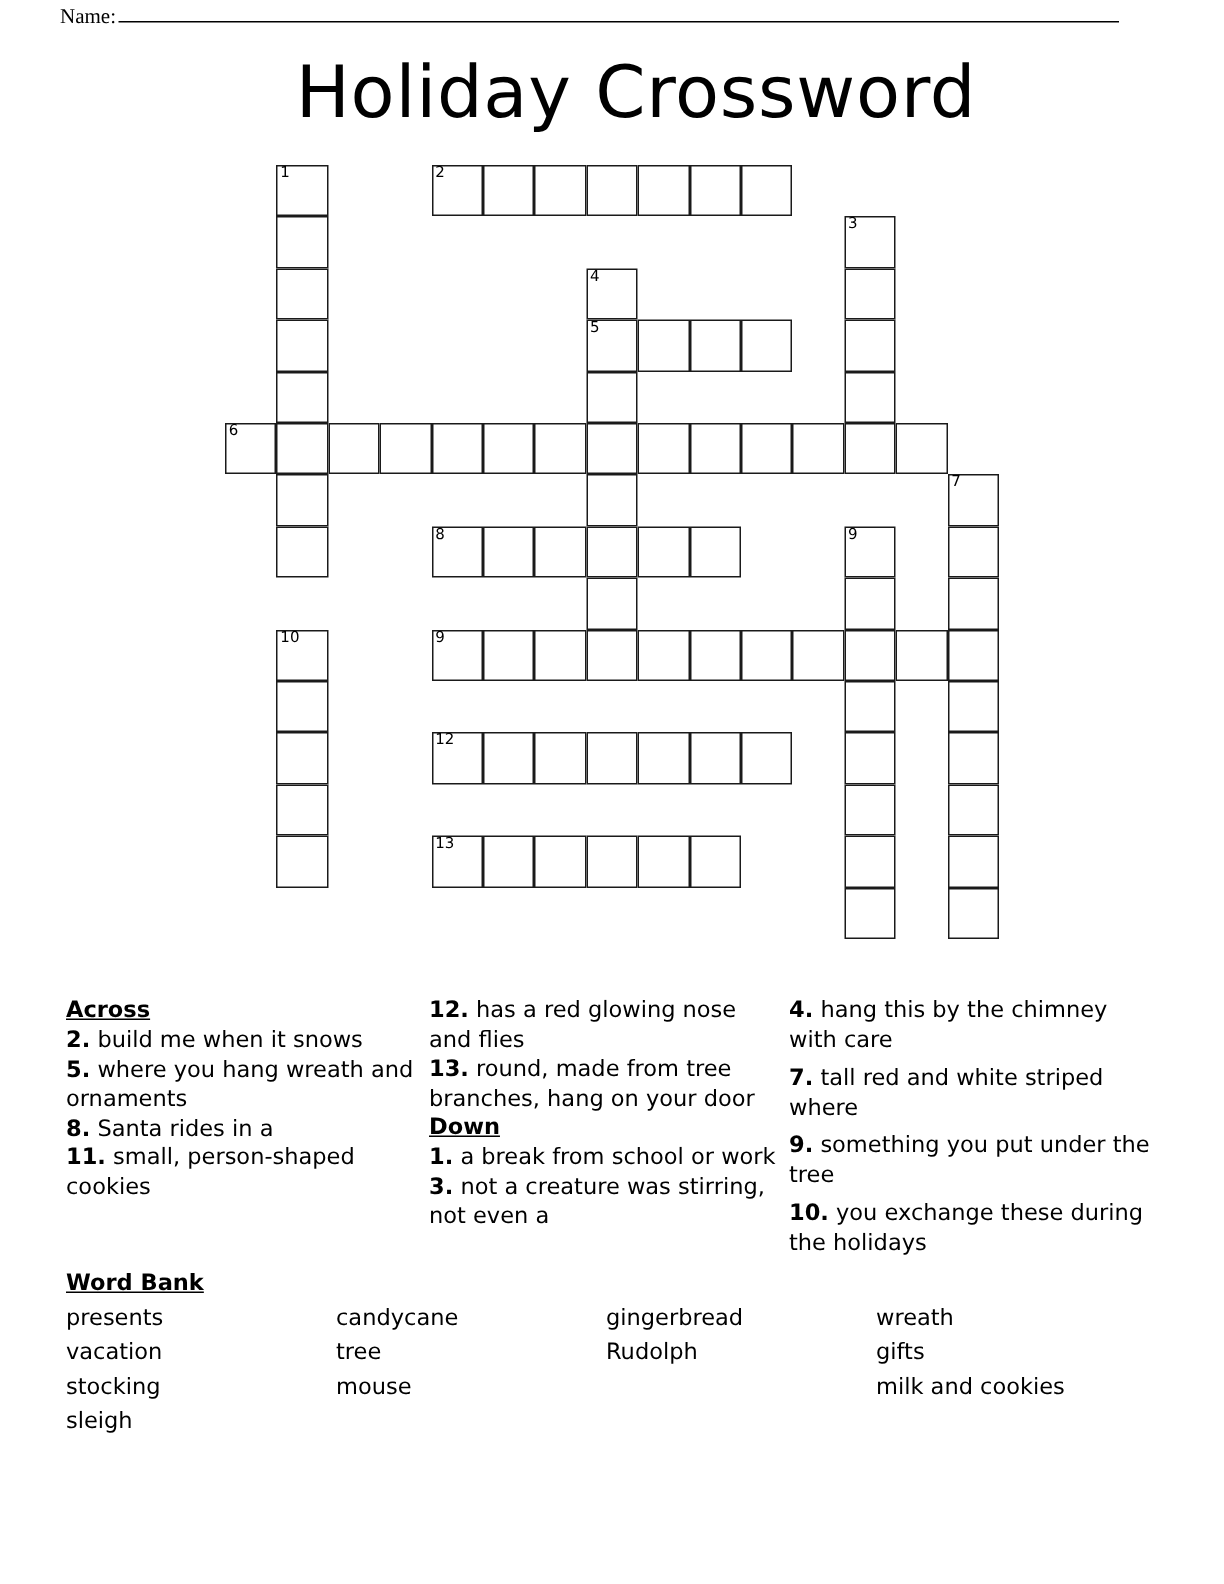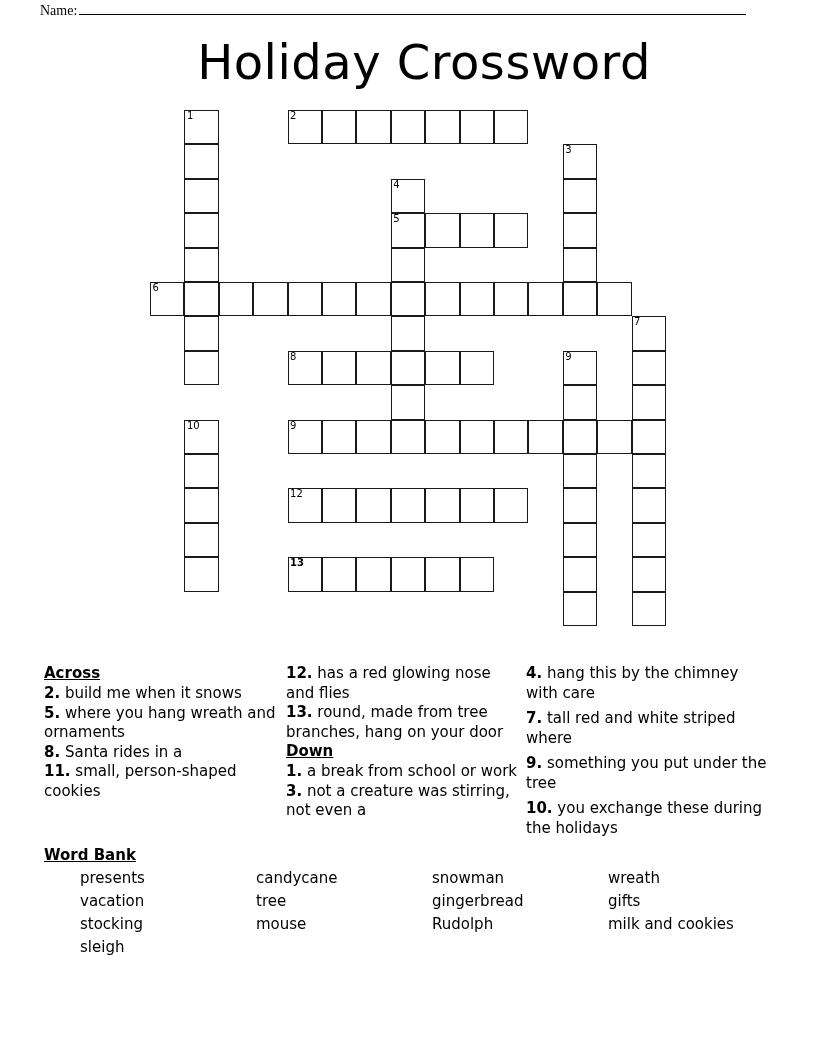--- a/index.html
+++ b/index.html
@@ -124,21 +124,20 @@
   .wb-head {
     font-size: 15px;
     font-weight: bold;
     text-decoration: underline;
     line-height: 20px;
     margin-bottom: 2px;
     font-family: "DejaVu Sans", sans-serif;
   }
   .wb-grid {
     display: flex;
-    margin-left: 36px;
   }
   .wb-col {
     width: 180px;
   }
   .wb-word {
     font-size: 15px;
     line-height: 23px;
     font-family: "DejaVu Sans", sans-serif;
   }
 </style>
@@ -254,21 +253,21 @@
     <div class="cell" style="left: 597.2px; top: 419.6px; width: 34.4px; height: 34.4px;"></div>
     <div class="cell" style="left: 287.6px; top: 488.4px; width: 34.4px; height: 34.4px;">
       <span class="num">12</span>
     </div>
     <div class="cell" style="left: 322px; top: 488.4px; width: 34.4px; height: 34.4px;"></div>
     <div class="cell" style="left: 356.4px; top: 488.4px; width: 34.4px; height: 34.4px;"></div>
     <div class="cell" style="left: 390.8px; top: 488.4px; width: 34.4px; height: 34.4px;"></div>
     <div class="cell" style="left: 425.2px; top: 488.4px; width: 34.4px; height: 34.4px;"></div>
     <div class="cell" style="left: 459.6px; top: 488.4px; width: 34.4px; height: 34.4px;"></div>
     <div class="cell" style="left: 494px; top: 488.4px; width: 34.4px; height: 34.4px;"></div>
-    <div class="cell" style="left: 287.6px; top: 557.2px; width: 34.4px; height: 34.4px; font-weight: bold;">
+    <div class="cell" style="left: 287.6px; top: 557.2px; width: 34.4px; height: 34.4px;">
       <span class="num">13</span>
     </div>
     <div class="cell" style="left: 322px; top: 557.2px; width: 34.4px; height: 34.4px;"></div>
     <div class="cell" style="left: 356.4px; top: 557.2px; width: 34.4px; height: 34.4px;"></div>
     <div class="cell" style="left: 390.8px; top: 557.2px; width: 34.4px; height: 34.4px;"></div>
     <div class="cell" style="left: 425.2px; top: 557.2px; width: 34.4px; height: 34.4px;"></div>
     <div class="cell" style="left: 459.6px; top: 557.2px; width: 34.4px; height: 34.4px;"></div>
   </div>
 
 <div class="clues">
@@ -306,21 +305,20 @@
         <div class="wb-word">vacation</div>
         <div class="wb-word">stocking</div>
         <div class="wb-word">sleigh</div>
       </div>
       <div class="wb-col">
         <div class="wb-word">candycane</div>
         <div class="wb-word">tree</div>
         <div class="wb-word">mouse</div>
       </div>
       <div class="wb-col">
-        <div class="wb-word">snowman</div>
         <div class="wb-word">gingerbread</div>
         <div class="wb-word">Rudolph</div>
       </div>
       <div class="wb-col">
         <div class="wb-word">wreath</div>
         <div class="wb-word">gifts</div>
         <div class="wb-word">milk and cookies</div>
       </div>
     </div>
 </div>

